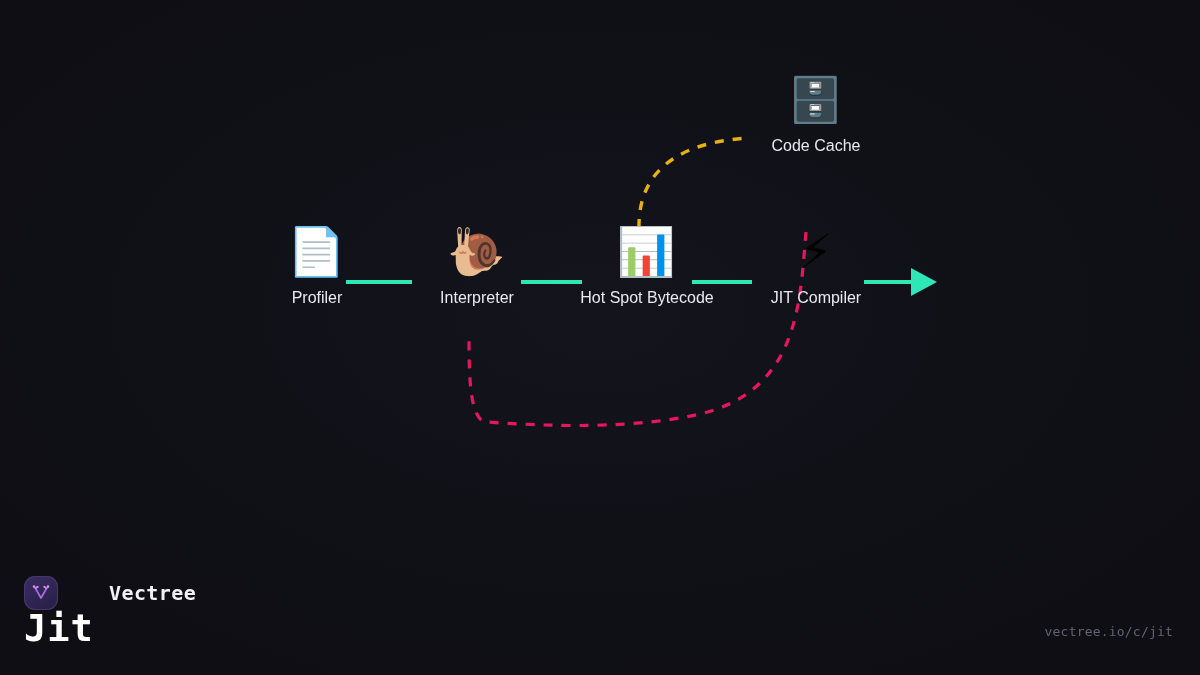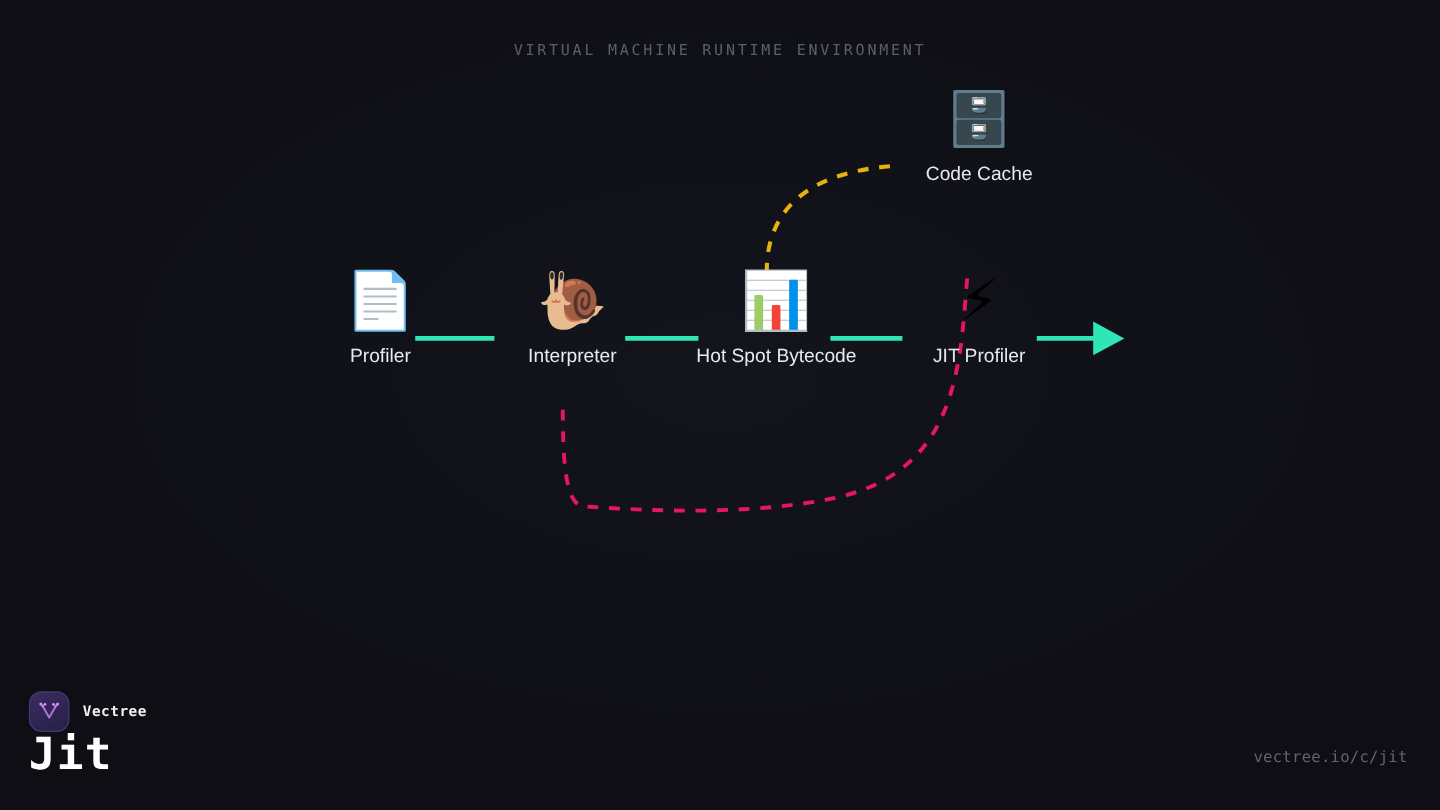--- a/index.html
+++ b/index.html
@@ -92,24 +92,25 @@
     height: 34px;
     border-radius: 11px;
     background: linear-gradient(150deg, #3a2d63 0%, #261f45 100%);
     display: flex;
     align-items: center;
     justify-content: center;
     box-shadow: 0 0 0 1px #43376d inset;
   }
   .brand-name {
     font-family: "DejaVu Sans Mono", monospace;
-    font-size: 12px;
+    font-size: 20px;
     font-weight: bold;
     color: #f1f1f6;
     letter-spacing: 0.4px;
+    margin-left: 40px;
   }
   .page-title {
     position: absolute;
     left: 24px;
     top: 610px;
     font-family: "DejaVu Sans Mono", monospace;
     font-size: 37px;
     font-weight: bold;
     color: #ffffff;
     letter-spacing: 1px;
@@ -123,21 +124,20 @@
     font-size: 13px;
     color: #62646f;
     letter-spacing: 0.2px;
   }
 </style>
 </head>
 <body>
 
 <div id="stage">
 
-  <div class="eyebrow">VIRTUAL MACHINE RUNTIME ENVIRONMENT</div>
 
   <div id="diagram">
 
     <svg id="wires" viewBox="0 0 1200 675">
 
       <line x1="346" y1="282" x2="412" y2="282" stroke="#2ee6b6" stroke-width="4" stroke-linecap="butt"></line>
 
       <line x1="521" y1="282" x2="582" y2="282" stroke="#2ee6b6" stroke-width="4" stroke-linecap="butt"></line>
 
       <line x1="692" y1="282" x2="752" y2="282" stroke="#2ee6b6" stroke-width="4" stroke-linecap="butt"></line>
@@ -167,21 +167,21 @@
       <span class="caption">Interpreter</span>
     </div>
 
     <div class="node node-profiler">
       <span class="glyph">📊</span>
       <span class="caption">Hot Spot Bytecode</span>
     </div>
 
     <div class="node node-jit">
       <span class="glyph">⚡</span>
-      <span class="caption">JIT Profiler</span>
+      <span class="caption">JIT Compiler</span>
     </div>
 
   </div>
 
   <div class="brand">
     <div class="brand-logo">
       <svg width="20" height="20" viewBox="0 0 20 20">
         <path d="M4.6 5.6 L10 15 L15.4 5.6" fill="none" stroke="#b06de0" stroke-width="1.7" stroke-linecap="round" stroke-linejoin="round"></path>
         <path d="M4.6 5.6 L3.0 3.7 M4.6 5.6 L6.4 4.0" fill="none" stroke="#c77ff0" stroke-width="1.5" stroke-linecap="round"></path>
         <path d="M15.4 5.6 L17.0 3.7 M15.4 5.6 L13.6 4.0" fill="none" stroke="#c77ff0" stroke-width="1.5" stroke-linecap="round"></path>

